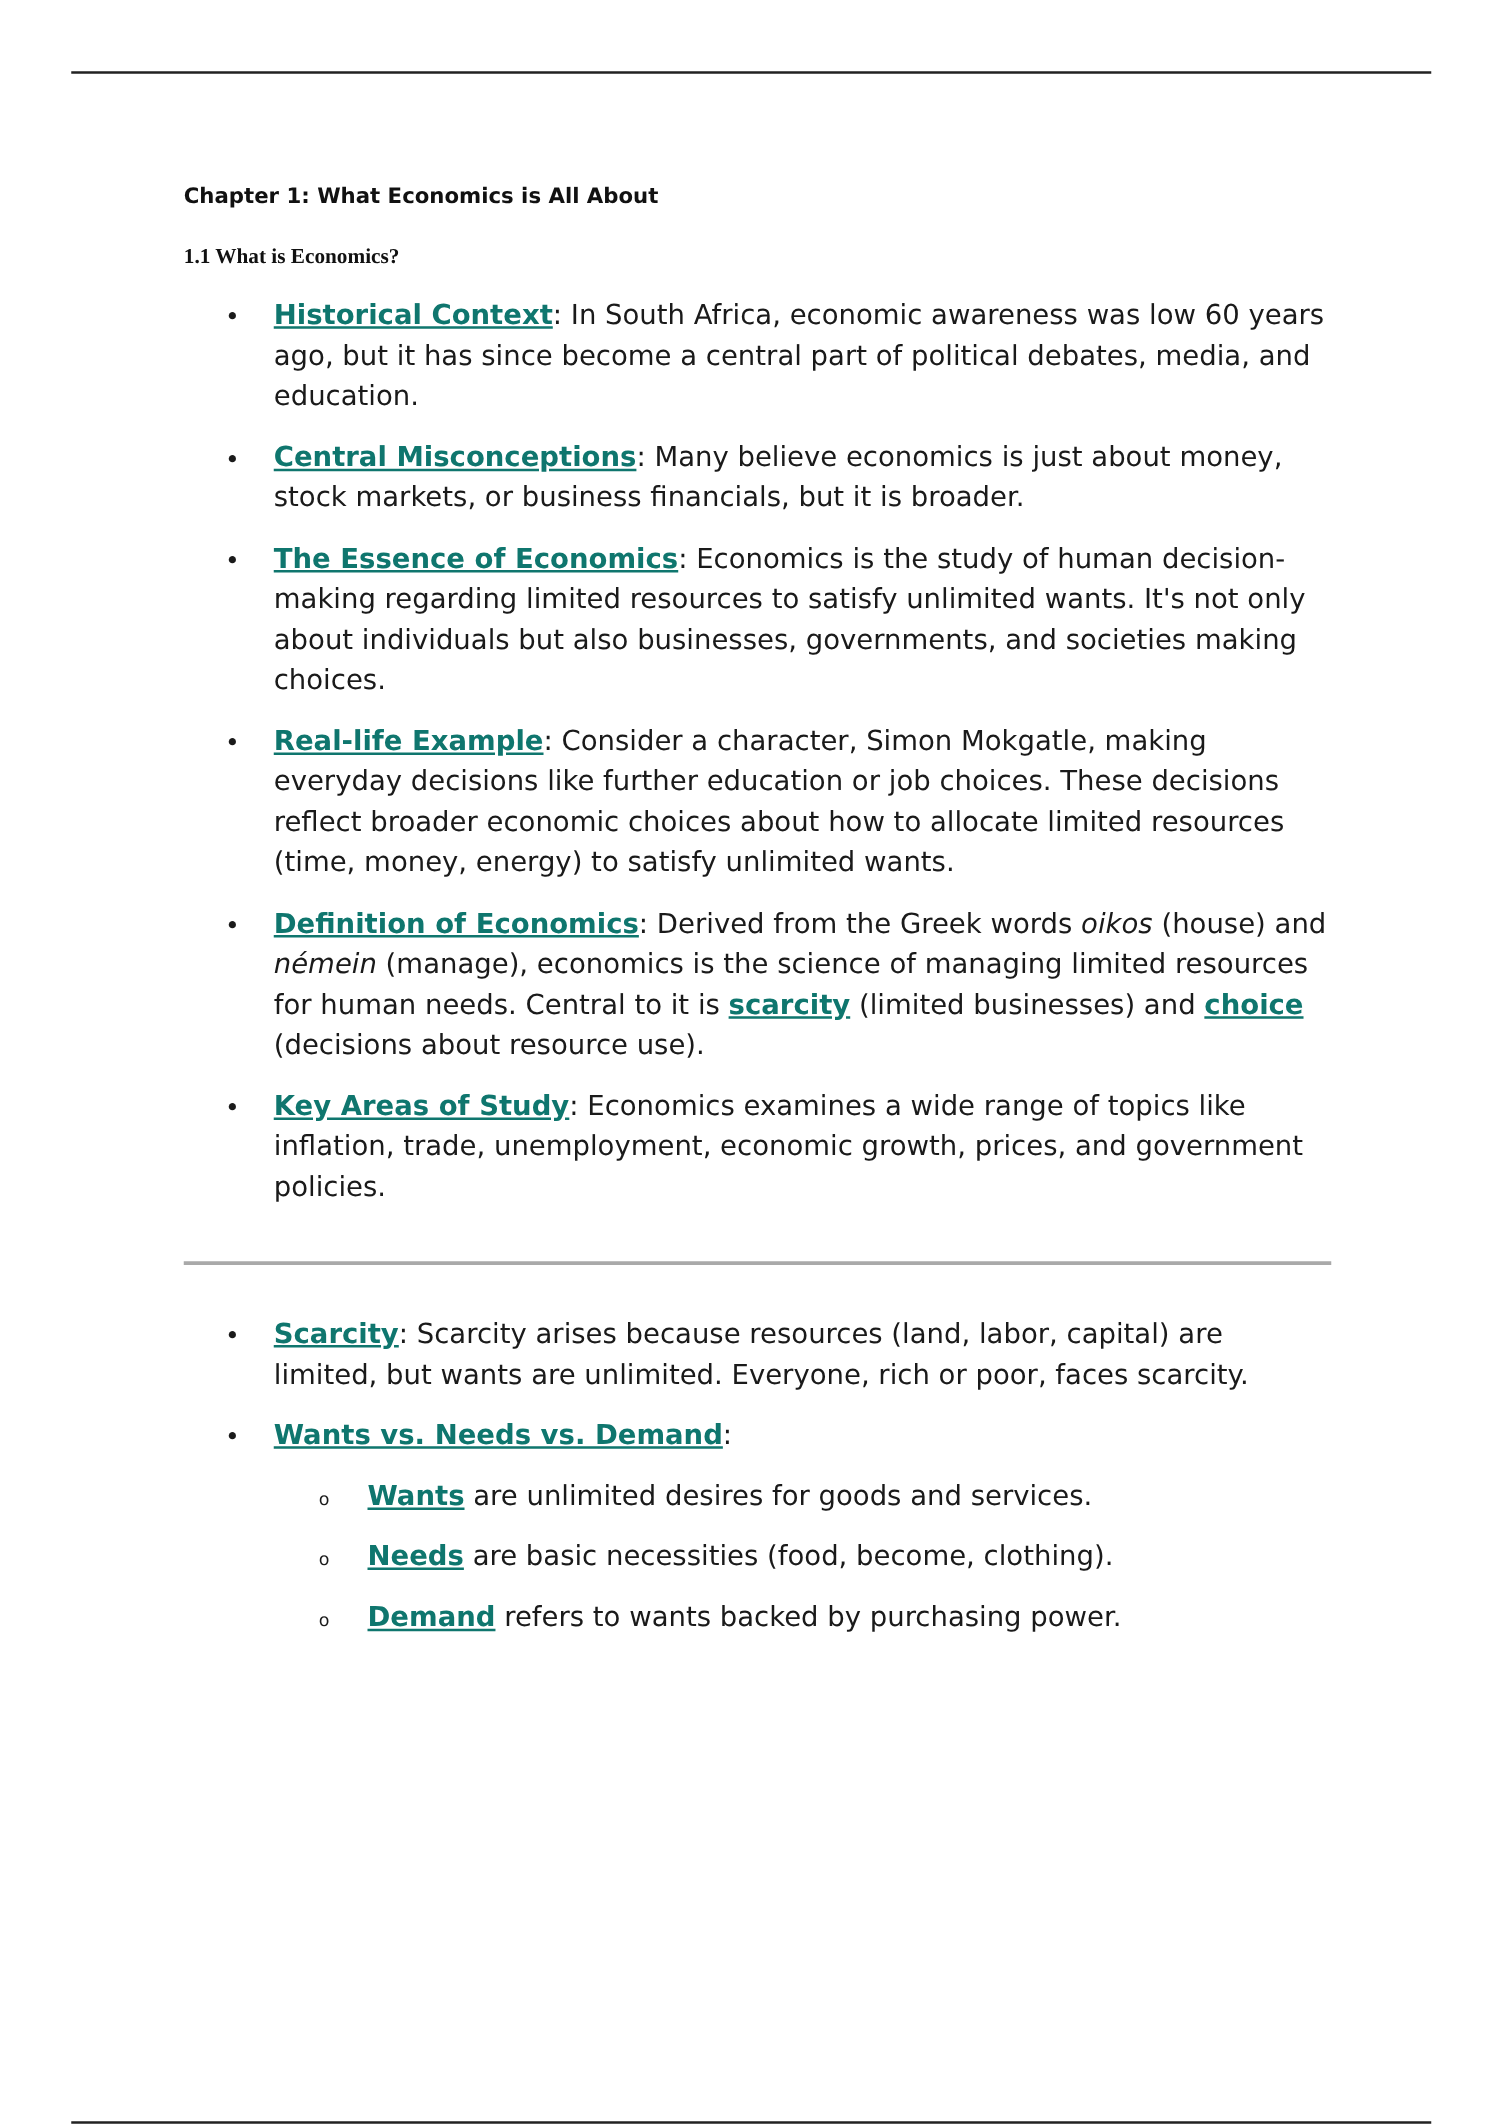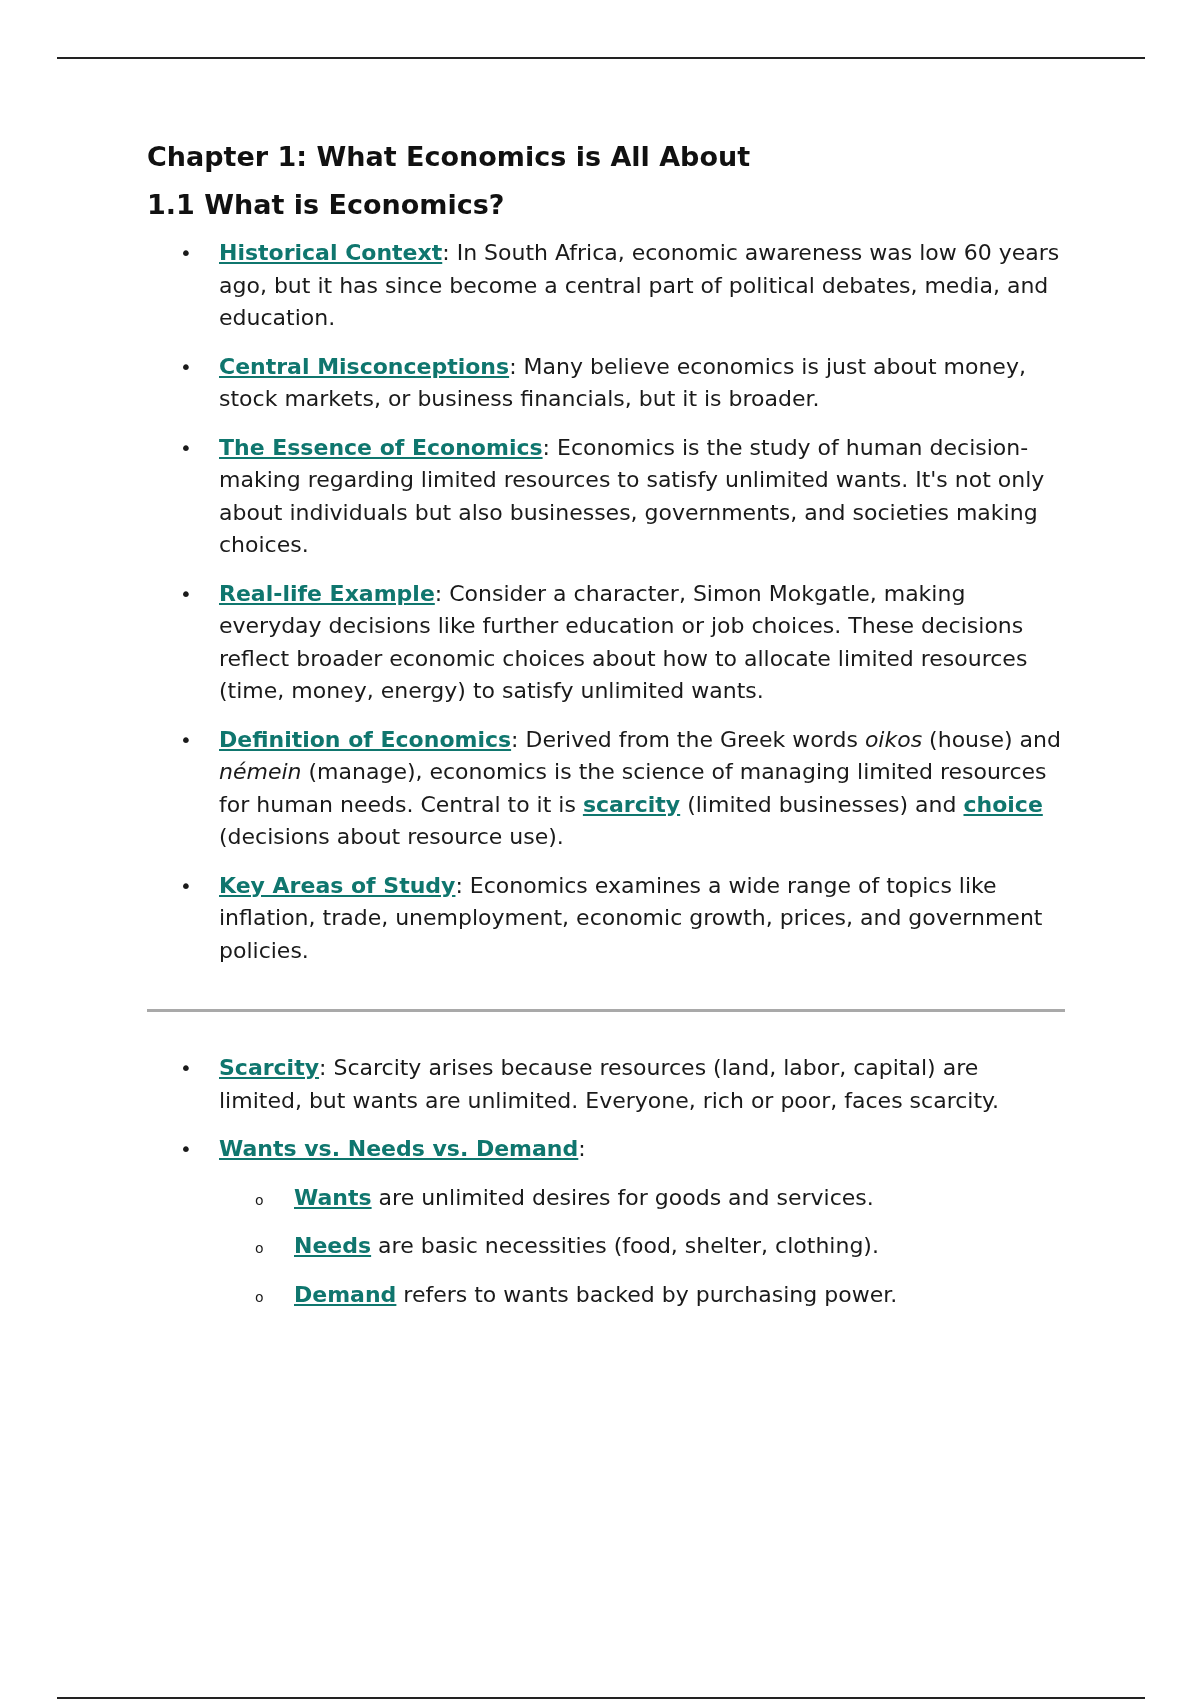--- a/index.html
+++ b/index.html
@@ -9,24 +9,24 @@
     }
     .rule-top, .rule-bottom {
       position: absolute; left: 57px; width: 1088px; height: 2px; background: #222;
     }
     .rule-top { top: 57px; }
     .rule-bottom { top: 1697px; }
     .content {
       position: absolute; left: 147px; top: 141px; width: 920px;
     }
     h1, h2 {
-      font-size: 27px; font-weight: bold; margin: 0; line-height: 32px; color: #111;
+      font-size: 17px; font-weight: bold; margin: 0; line-height: 32px; color: #111;
     }
     h1 { margin-bottom: 16px; }
-    h2 { margin-bottom: 16px; }
+    h2 { margin-bottom: 16px; font-family: Liberation Serif, serif; }
     ul.bullets {
       list-style: none; margin: 0; padding: 0;
     }
     ul.bullets > li {
       position: relative; padding-left: 72px; font-size: 22px; line-height: 32.5px;
       margin-bottom: 16px;
     }
     ul.bullets > li .bullet {
       position: absolute; left: 33px; top: 0; font-size: 20px;
     }
@@ -93,21 +93,21 @@
         <span class="bullet">•</span>
         <b>Wants vs. Needs vs. Demand</b><span>:</span>
       </div>
       <ul class="sub">
         <li style="padding-left:147px;">
           <span class="sub-bullet">o</span>
           <b>Wants</b><span> are unlimited desires for goods and services.</span>
         </li>
         <li style="padding-left:147px;">
           <span class="sub-bullet">o</span>
-          <b>Needs</b><span> are basic necessities (food, shelter, clothing).</span>
+          <b>Needs</b><span> are basic necessities (food, become, clothing).</span>
         </li>
         <li style="padding-left:147px;">
           <span class="sub-bullet">o</span>
           <b>Demand</b><span> refers to wants backed by purchasing power.</span>
         </li>
       </ul>
     </li>
   </ul>
 </div>
 

